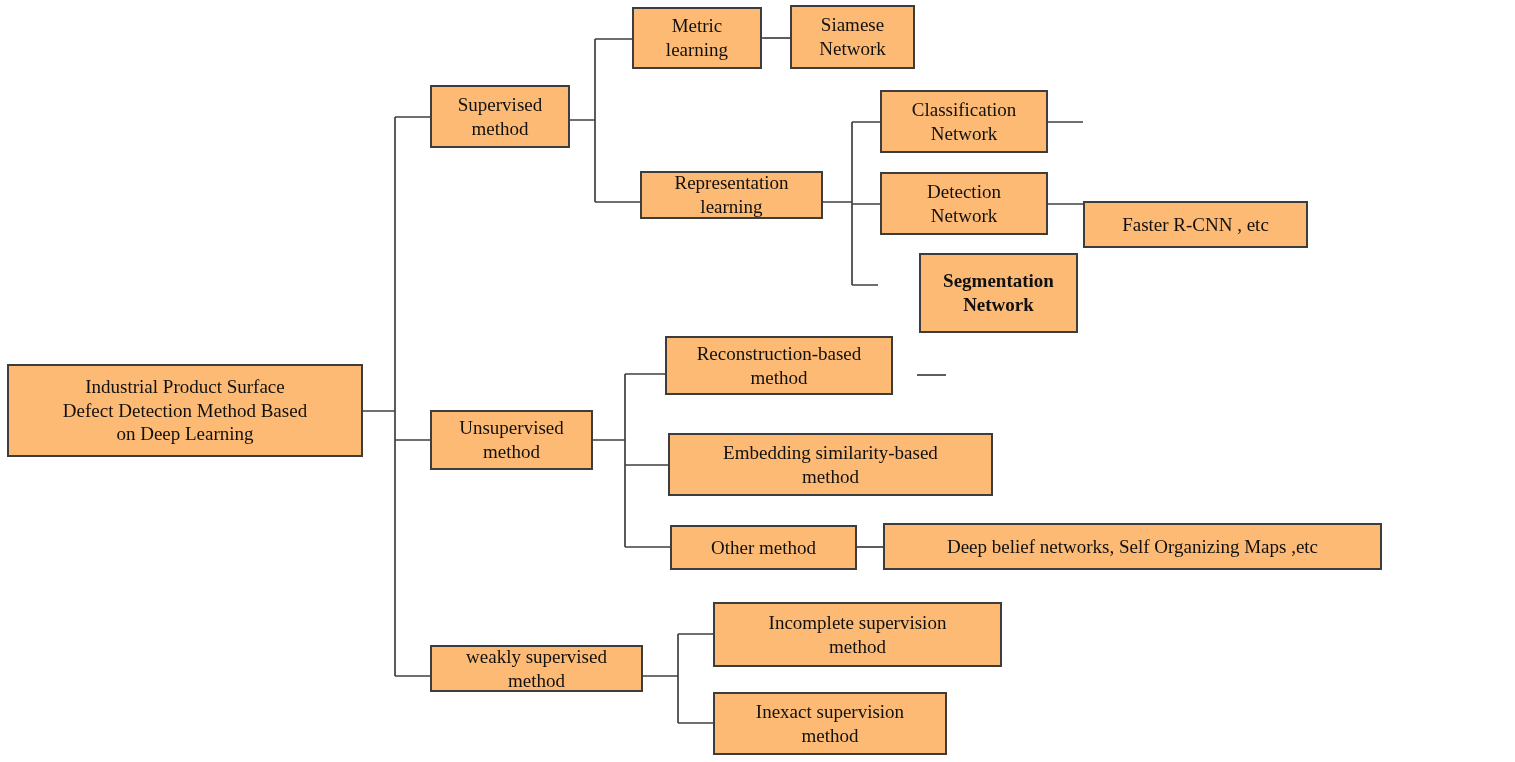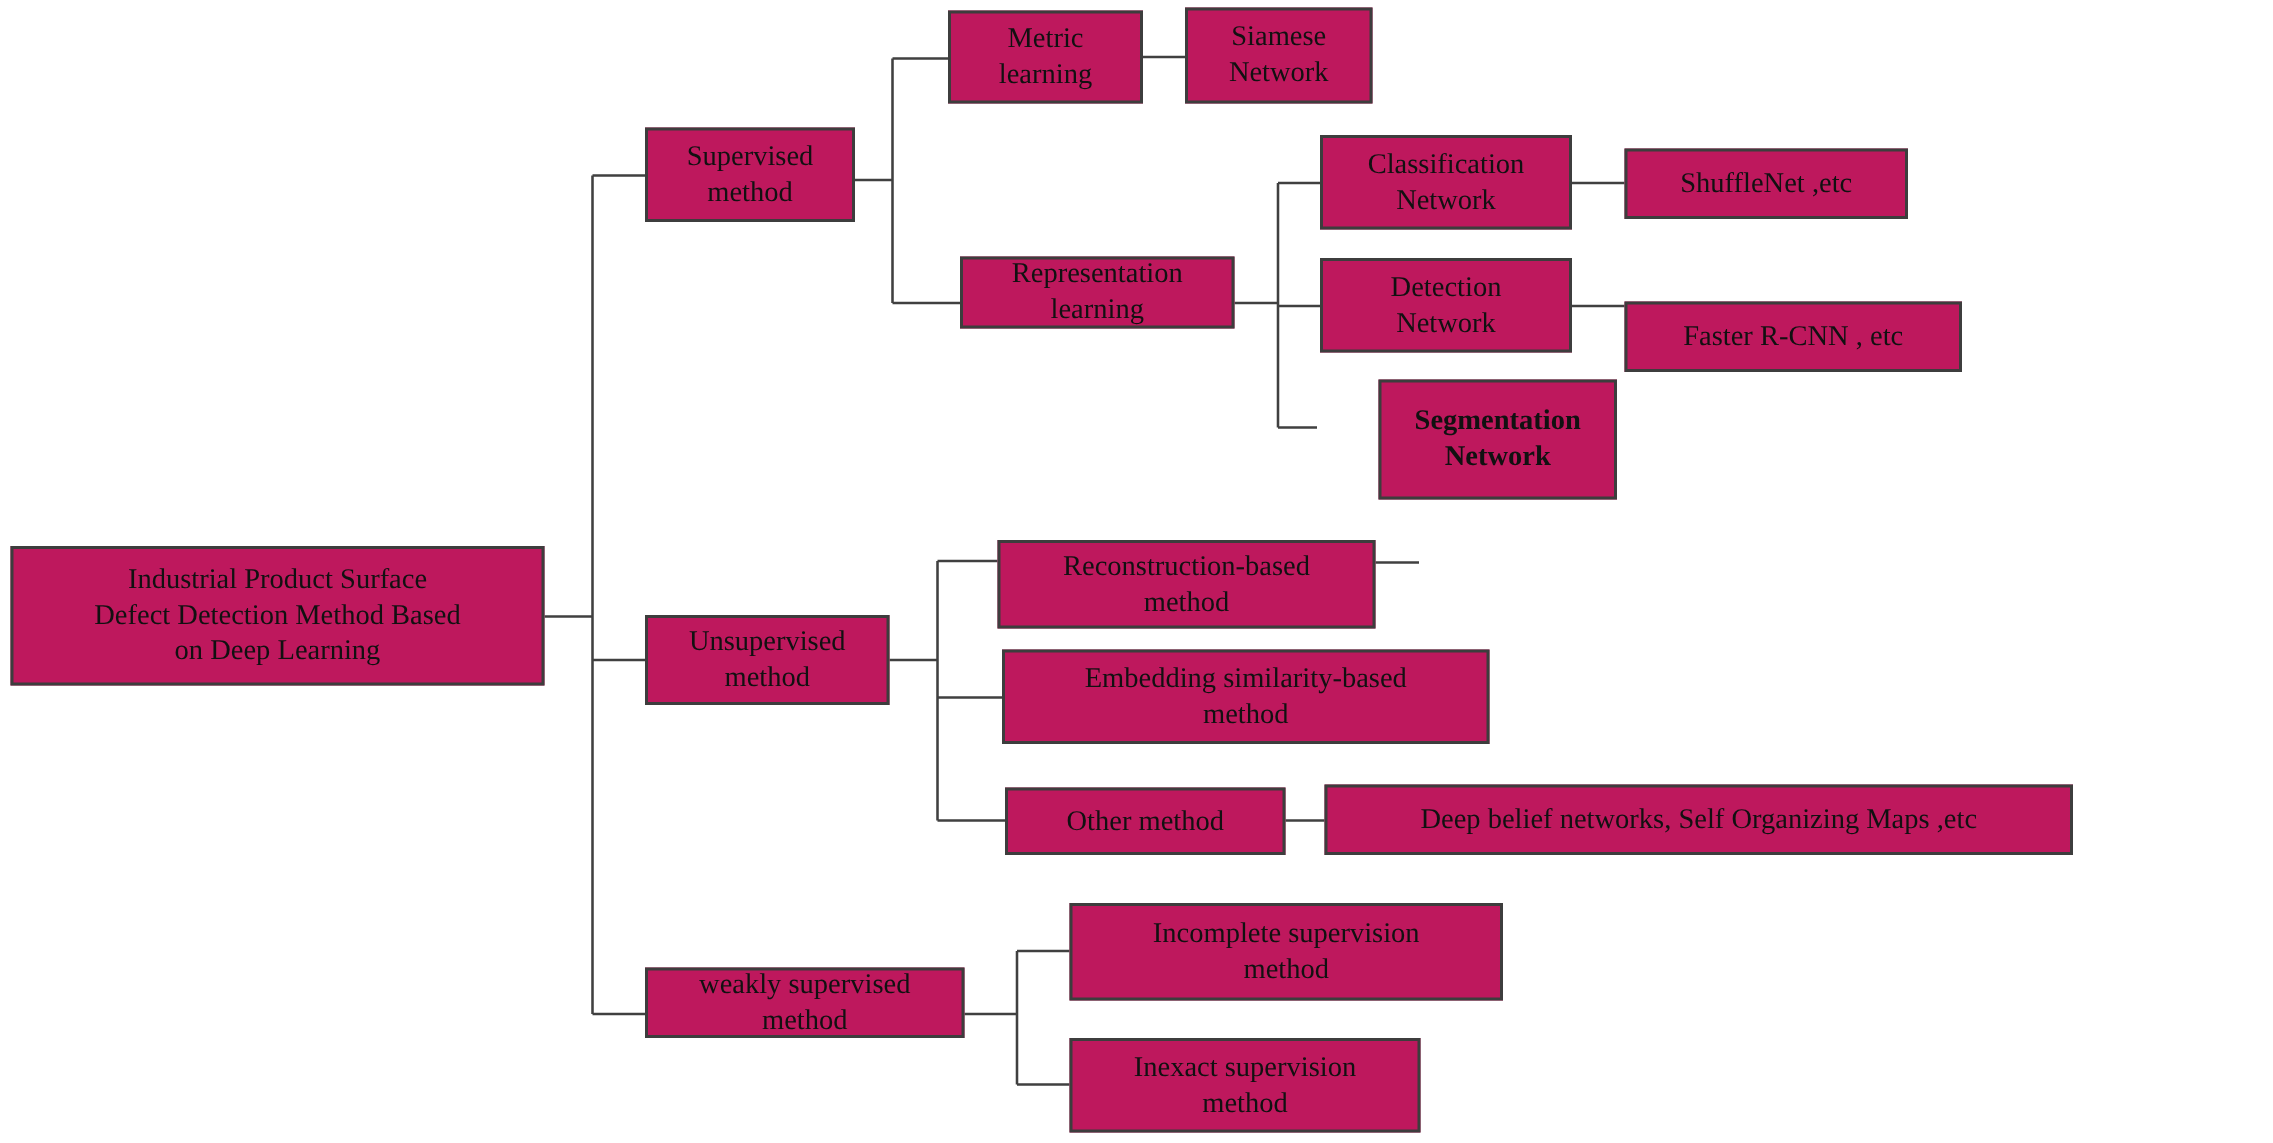--- a/index.html
+++ b/index.html
@@ -9,21 +9,21 @@
     background:#ffffff;
     font-family:"Liberation Serif","DejaVu Serif",serif;
     color:#111111;
     overflow:hidden;
   }
   #wires{position:absolute;left:0;top:0;width:1515px;height:762px;}
   .node{
     position:absolute;
     box-sizing:border-box;
     border:2px solid #3d3d3d;
-    background:#be185d;
+    background:#fdba74;
     display:flex;
     align-items:center;
     justify-content:center;
     text-align:center;
     white-space:pre-line;
     font-size:19px;
     line-height:1.25;
     padding:1px 4px;
   }
   
@@ -32,21 +32,21 @@
   #n-metric        {left:632px; top:7px;   width:130px; height:62px;}
   #n-siamese       {left:790px; top:5px;   width:125px; height:64px;}
   #n-representation{left:640px; top:171px; width:183px; height:48px;}
   #n-classification{left:880px; top:90px;  width:168px; height:63px;}
   #n-shufflenet    {left:1083px;top:99px;  width:189px; height:47px;}
   #n-detection     {left:880px; top:172px; width:168px; height:63px;}
   #n-faster        {left:1083px;top:201px; width:225px; height:47px;}
   #n-segmentation  {left:919px; top:253px; width:159px; height:80px;font-weight:bold;}
   #n-fcn           {left:1067px;top:263px; width:315px; height:45px;}
   #n-unsupervised  {left:430px; top:410px; width:163px; height:60px;}
-  #n-reconstruction{left:665px; top:360px; width:252px; height:59px;}
+  #n-reconstruction{left:665px; top:336px; width:228px; height:59px;}
   #n-autoencoder   {left:946px; top:352px; width:564px; height:53px;}
   #n-embedding     {left:668px; top:433px; width:325px; height:63px;}
   #n-other         {left:670px; top:525px; width:187px; height:45px;}
   #n-dbn           {left:883px; top:523px; width:499px; height:47px;}
   #n-weakly        {left:430px; top:645px; width:213px; height:47px;}
   #n-incomplete    {left:713px; top:602px; width:289px; height:65px;}
   #n-inexact       {left:713px; top:692px; width:234px; height:63px;}
 </style>
 </head>
 <body>
@@ -81,21 +81,20 @@
 
   <div class="node" id="n-siamese">Siamese
 Network</div>
 
   <div class="node" id="n-representation">Representation
 learning</div>
 
   <div class="node" id="n-classification">Classification
 Network</div>
 
-  <div class="node" id="n-shufflenet">ShuffleNet ,etc</div>
 
   <div class="node" id="n-detection">Detection
 Network</div>
 
   <div class="node" id="n-faster">Faster R-CNN , etc</div>
 
   <div class="node" id="n-segmentation">Segmentation
 Network</div>
 
 

